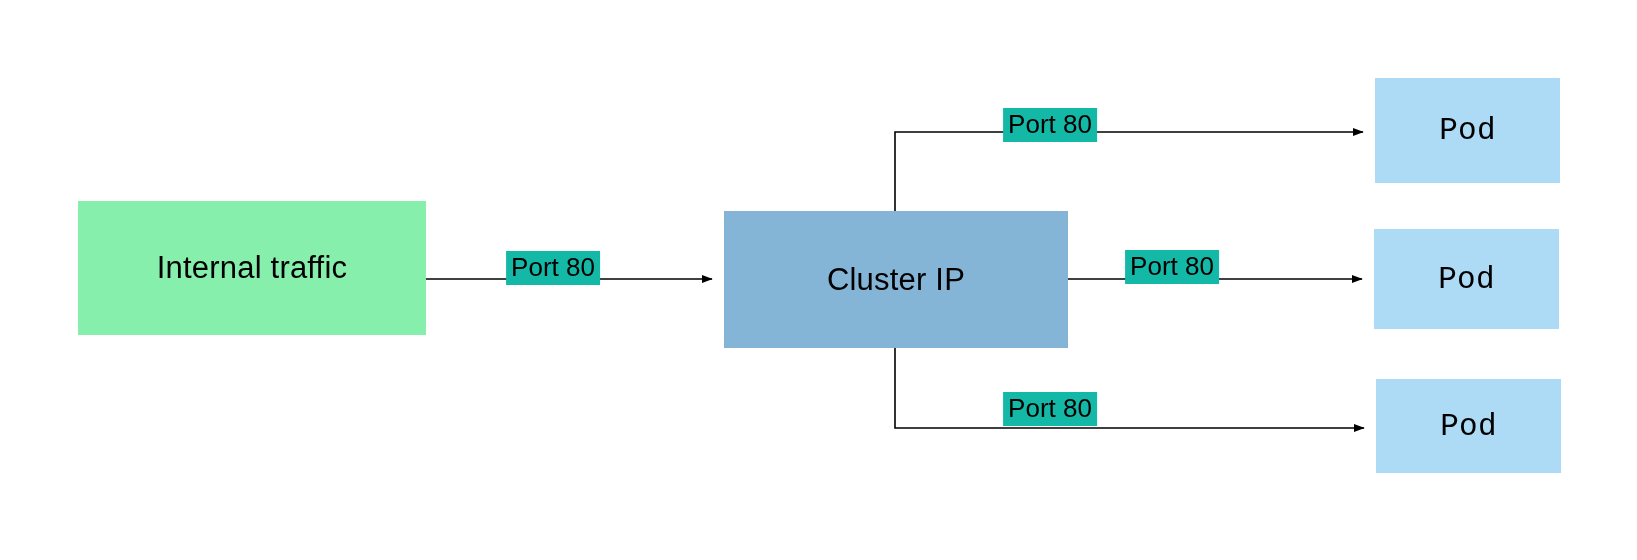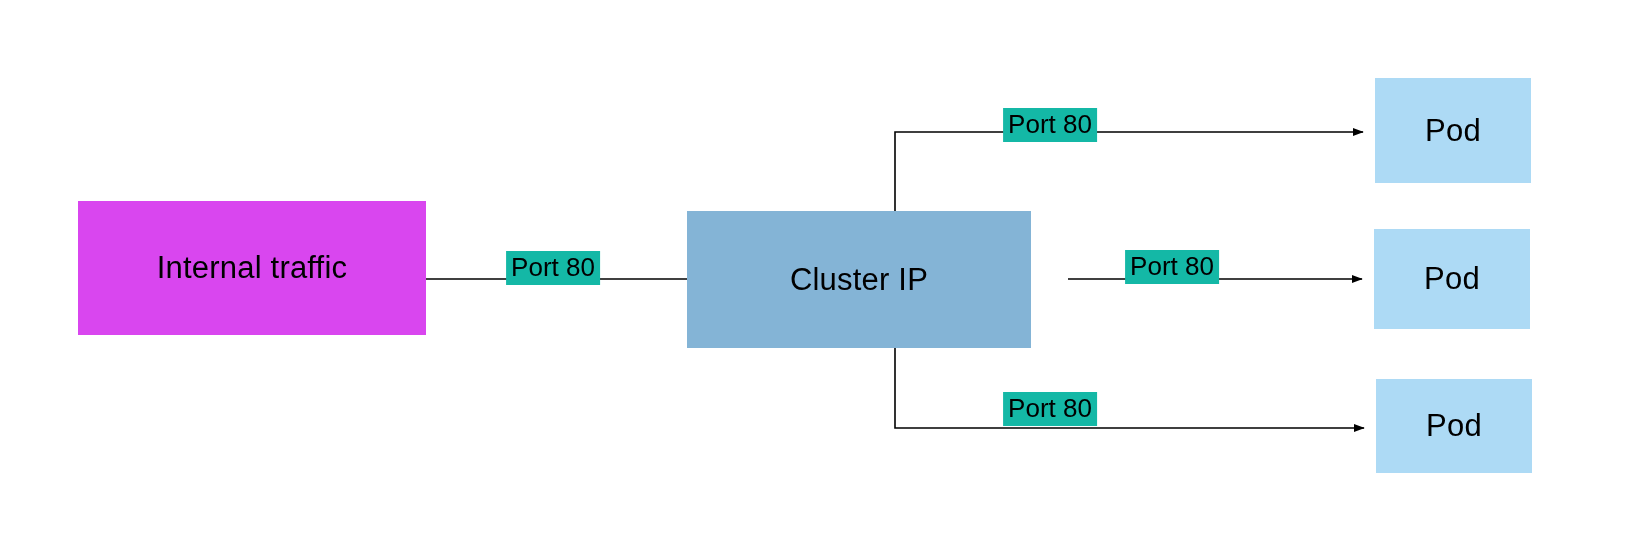--- a/index.html
+++ b/index.html
@@ -33,36 +33,37 @@
     color: #000000;
     font-weight: 400;
     letter-spacing: 0.2px;
     user-select: none;
   }
   .node-internal {
     left: 78px;
     top: 201px;
     width: 348px;
     height: 134px;
-    background: #d946ef;
+    background: #86efac;
     font-size: 31px;
   }
   .node-cluster {
-    left: 687px;
+    left: 724px;
     top: 211px;
     width: 344px;
     height: 137px;
     background: #84b4d6;
     font-size: 31px;
   }
   .node-pod {
-    width: 156px;
+    width: 185px;
     height: 105px;
     background: #addaf5;
     font-size: 31px;
+    font-family: Liberation Mono, monospace;
   }
   .node-pod-1 { left: 1375px; top: 78px; }
   .node-pod-2 { left: 1374px; top: 229px; height: 100px; }
   .node-pod-3 { left: 1376px; top: 379px; height: 94px; }
 
   .edge-label {
     position: absolute;
     background: #14b8a6;
     color: #000000;
     font-size: 26px;

